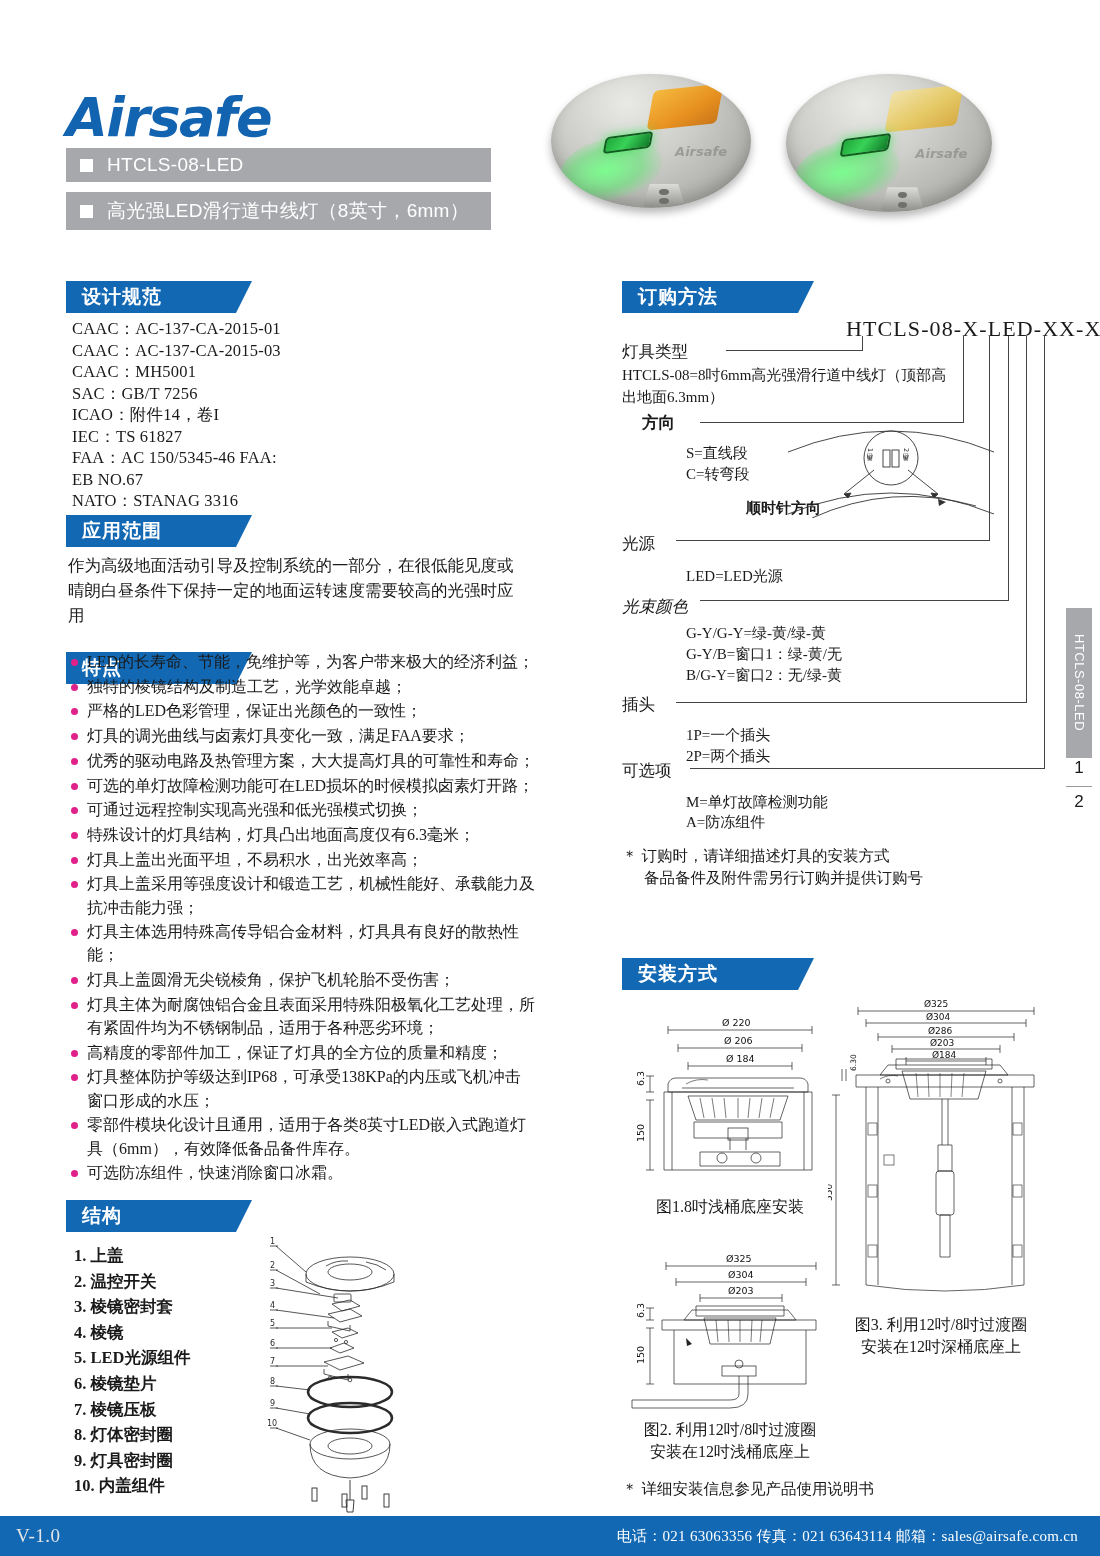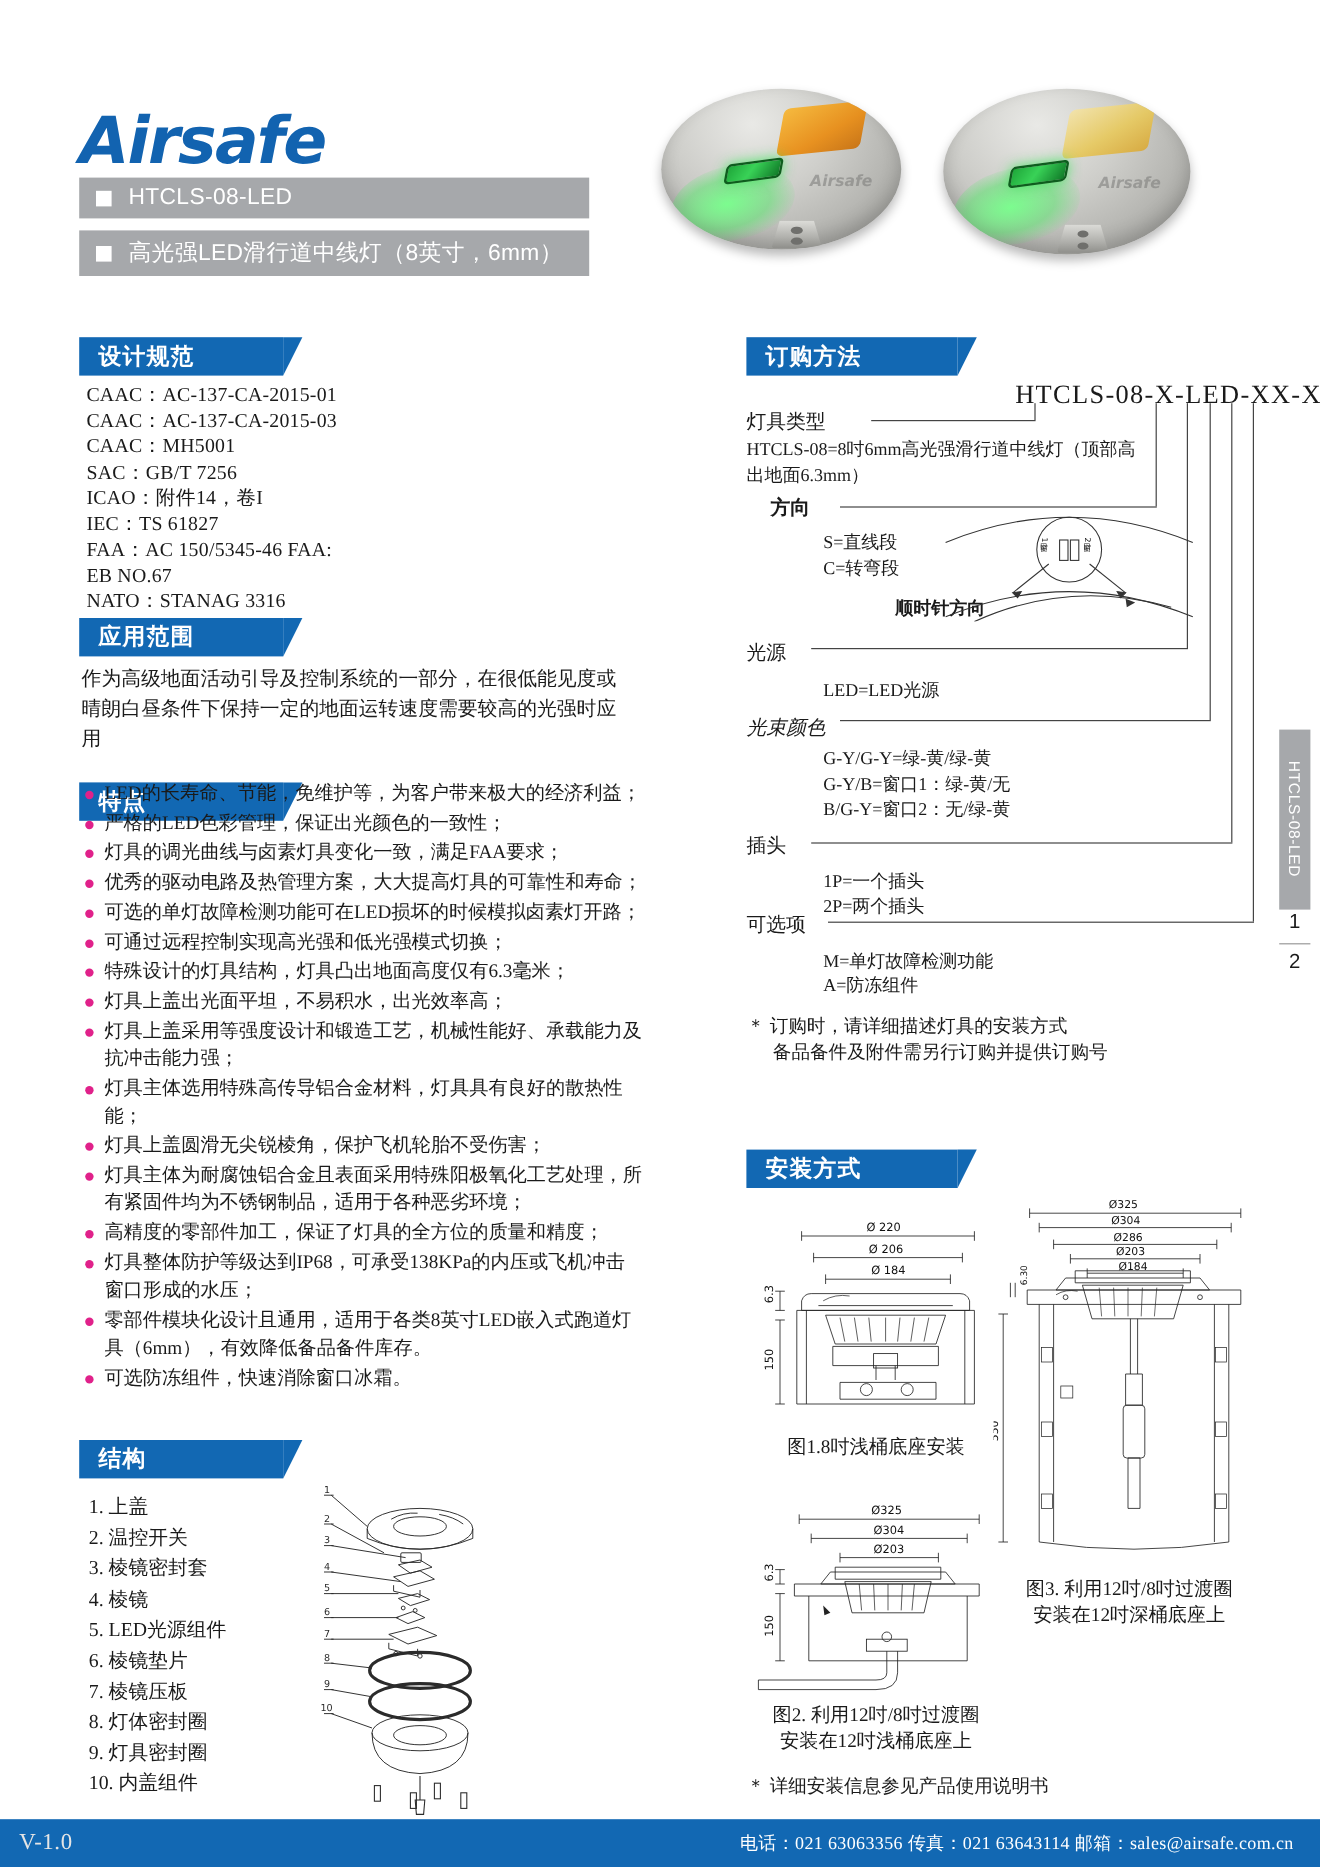--- a/index.html
+++ b/index.html
@@ -127,21 +127,21 @@
     margin-bottom: 1.5px;
   }
   ul.feat li::before {
     content: ""; position: absolute;
     left: 3px; top: 9px;
     width: 7px; height: 7px; border-radius: 50%;
     background: #e0218a;
   }
 
   ol.parts { list-style: none; }
-  ol.parts li { font-size: 16.5px; line-height: 25.6px; }
+  ol.parts li { font-size: 16.5px; line-height: 25.6px; font-weight: bold; }
 
   
   .order-code {
     position: absolute;
     font-size: 22px; letter-spacing: 1.1px;
     white-space: nowrap;
   }
   .ord-label { position: absolute; font-size: 16.5px; white-space: nowrap; }
   .ord-sub  { position: absolute; font-size: 15px; line-height: 21px; white-space: nowrap; }
   .ord-bold { font-weight: 700; margin-left: 20px; }
@@ -243,20 +243,21 @@
     <div class="spec-line">EB NO.67</div>
     <div class="spec-line">NATO：STANAG 3316</div>
   </div>
 
   <div class="ribbon" style="left:66px; top:515px; width:170px;">应用范围</div>
   <div class="block para" style="left:68px; top:553px; width:456px;">作为高级地面活动引导及控制系统的一部分，在很低能见度或晴朗白昼条件下保持一定的地面运转速度需要较高的光强时应用</div>
 
   <div class="ribbon" style="left:66px; top:652px; width:170px;">特点</div>
   <ul class="feat block" style="left:68px; top:650px; width:468px;">
     <li>LED的长寿命、节能，免维护等，为客户带来极大的经济利益；</li>
+    <li>独特的棱镜结构及制造工艺，光学效能卓越；</li>
     <li>严格的LED色彩管理，保证出光颜色的一致性；</li>
     <li>灯具的调光曲线与卤素灯具变化一致，满足FAA要求；</li>
     <li>优秀的驱动电路及热管理方案，大大提高灯具的可靠性和寿命；</li>
     <li>可选的单灯故障检测功能可在LED损坏的时候模拟卤素灯开路；</li>
     <li>可通过远程控制实现高光强和低光强模式切换；</li>
     <li>特殊设计的灯具结构，灯具凸出地面高度仅有6.3毫米；</li>
     <li>灯具上盖出光面平坦，不易积水，出光效率高；</li>
     <li>灯具上盖采用等强度设计和锻造工艺，机械性能好、承载能力及抗冲击能力强；</li>
     <li>灯具主体选用特殊高传导铝合金材料，灯具具有良好的散热性能；</li>
     <li>灯具上盖圆滑无尖锐棱角，保护飞机轮胎不受伤害；</li>

